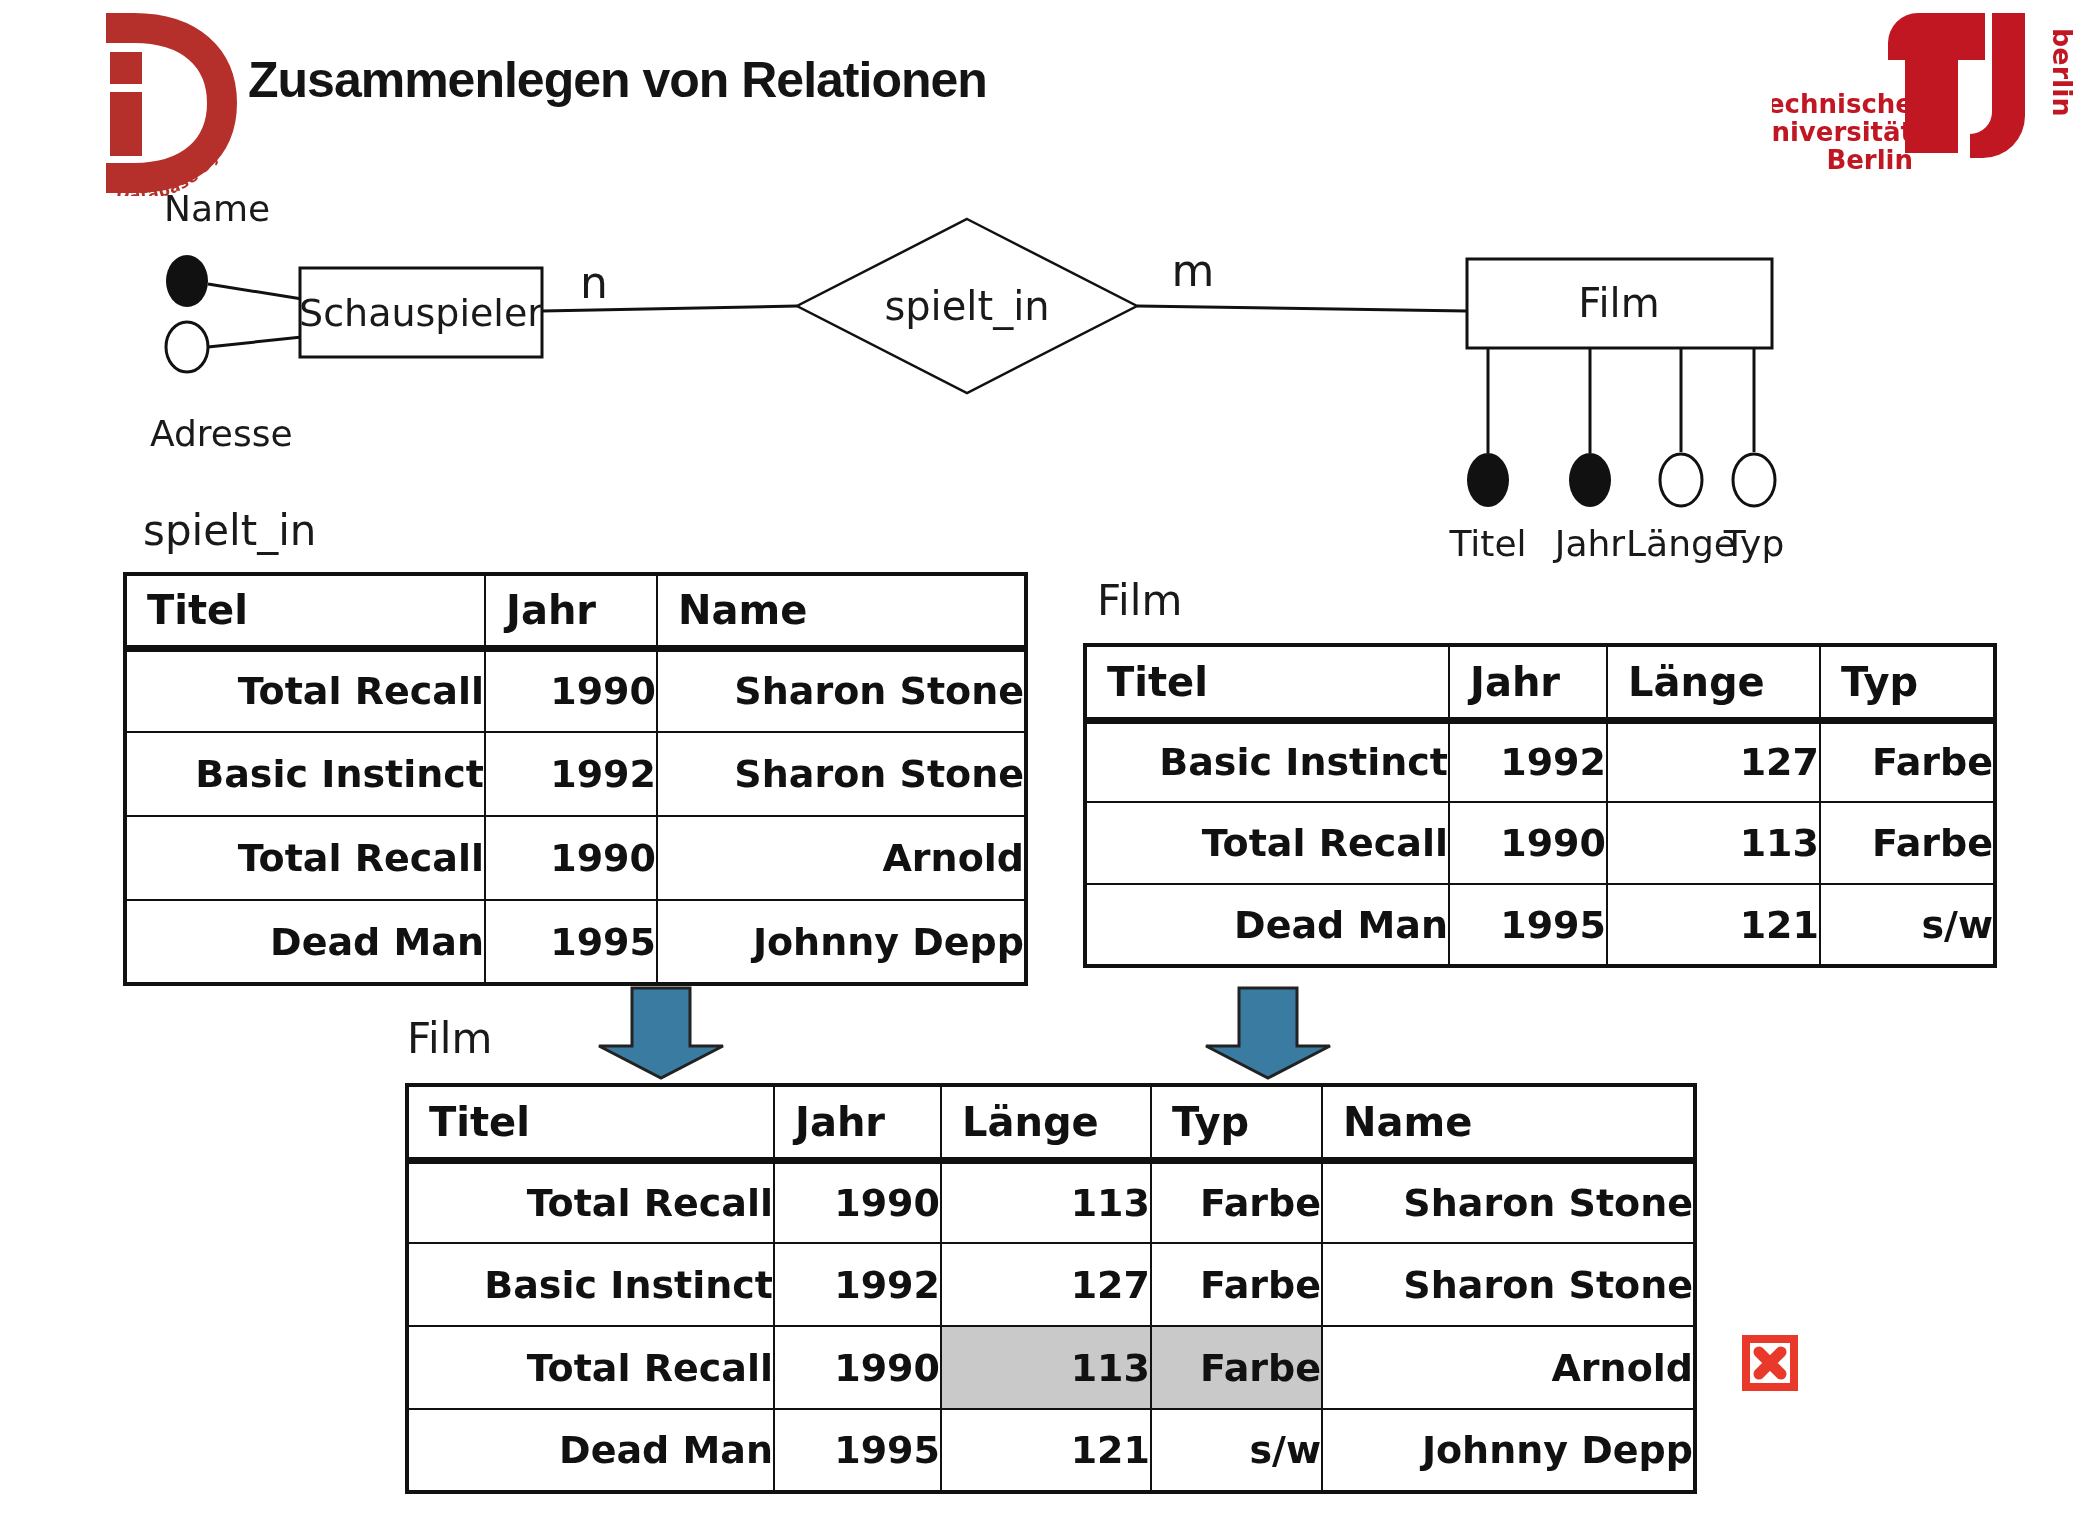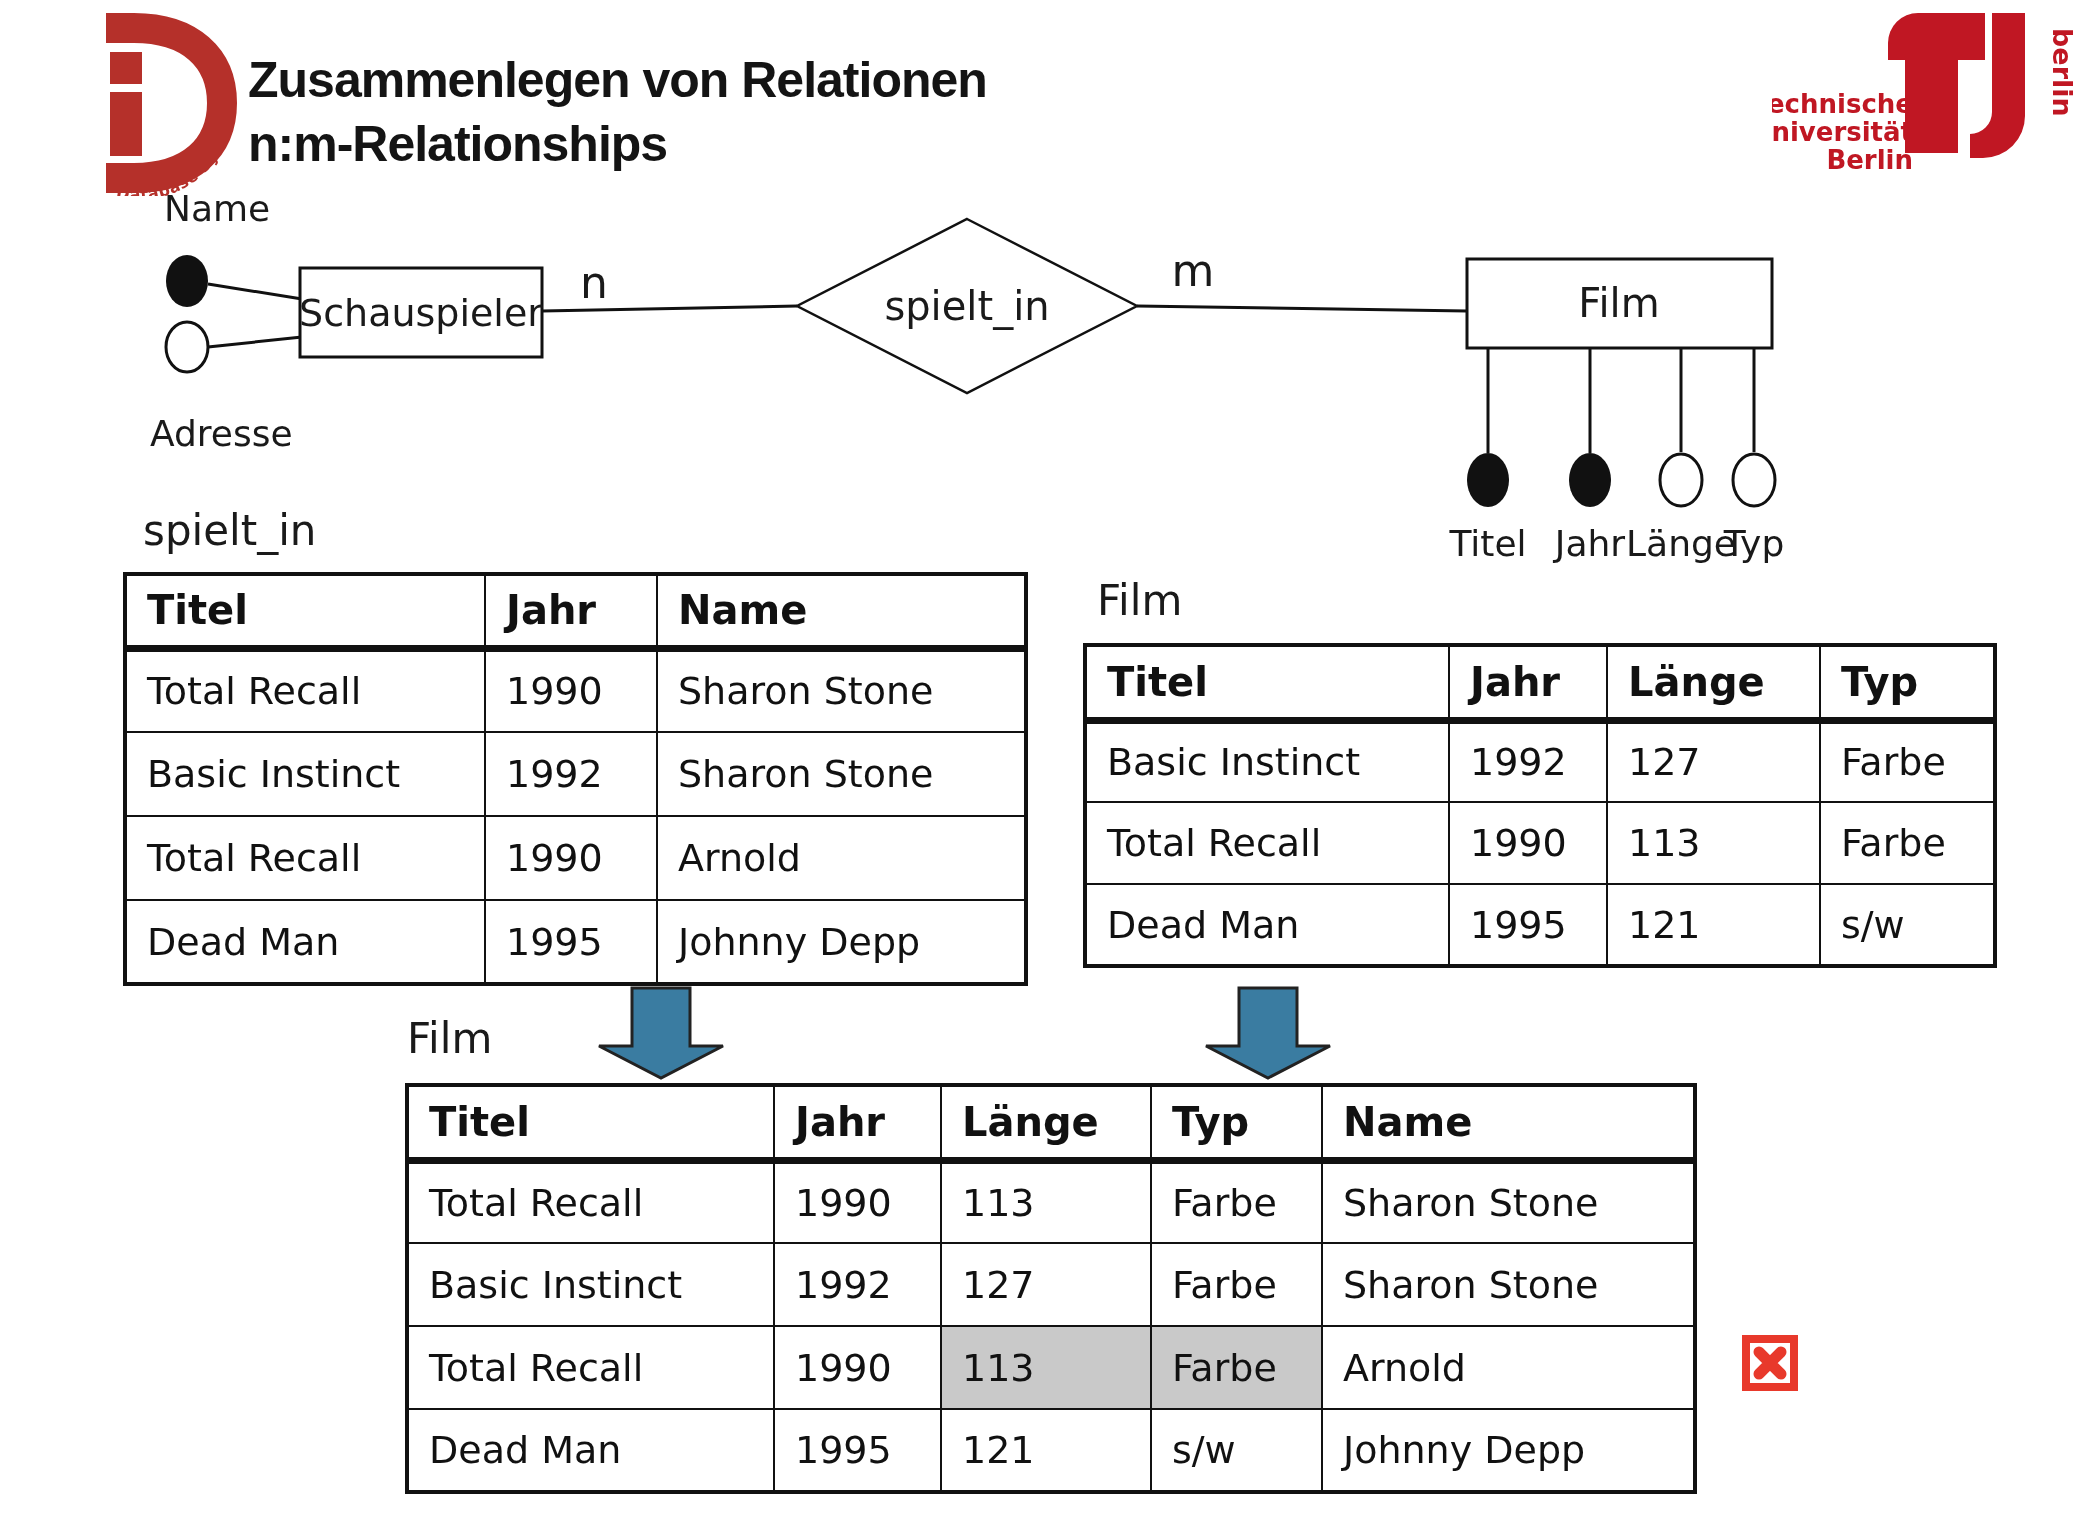--- a/index.html
+++ b/index.html
@@ -21,21 +21,21 @@
   
   table.dt{
     position:absolute;border-collapse:collapse;table-layout:fixed;
     background:#fff;border:4px solid #111;
   }
   table.dt th,table.dt td{
     border:2px solid #111;text-align:left;padding:0 0 0 20px;
     overflow:hidden;white-space:nowrap;vertical-align:middle;color:#111;
   }
   table.dt th{font-size:40px;font-weight:bold;border-bottom:7px solid #111;}
-  table.dt td{font-size:38px;font-weight:normal;}
+  table.dt td{font-size:38px;font-weight:bold;text-align:right;}
   table.spielt{left:123px;top:572px;width:901px;}
   table.spielt thead tr{height:74px;}
   table.spielt tbody tr{height:84px;}
   table.film{left:1083px;top:643px;width:910px;}
   table.film thead tr{height:75px;}
   table.film tbody tr{height:82px;}
   table.merged{left:405px;top:1083px;width:1288px;}
   table.merged thead tr{height:75px;}
   table.merged tbody tr{height:83px;}
   td.hl{background:#c9c9c9;}
@@ -59,21 +59,20 @@
     </text>
     <g>
       <path d="M94,22 H122 C178,22 210,52 210,97 C210,142 178,172 122,172 H94" fill="none" stroke="#b5302a" stroke-width="30"></path>
       <rect x="98" y="46" width="32" height="32" fill="#b5302a"></rect>
       <rect x="98" y="86" width="32" height="64" fill="#b5302a"></rect>
     </g>
   </svg>
 
   <div class="abs title">
     <div>Zusammenlegen von Relationen</div>
-    <div>n:m-Relationships</div>
   </div>
 
   <svg class="abs" style="left:1772px;top:6px;" width="312" height="172" viewBox="0 0 312 172">
     <g>
       <text x="141" y="107" text-anchor="end" font-size="26" font-weight="bold" fill="#c01723">Technische</text>
       <text x="141" y="135" text-anchor="end" font-size="26" font-weight="bold" fill="#c01723">Universität</text>
       <text x="141" y="163" text-anchor="end" font-size="26" font-weight="bold" fill="#c01723">Berlin</text>
     </g>
     <g>
       <path d="M146,7 H213 V54 H116 V37 A30,30 0 0 1 146,7 Z" fill="#c01723"></path>

